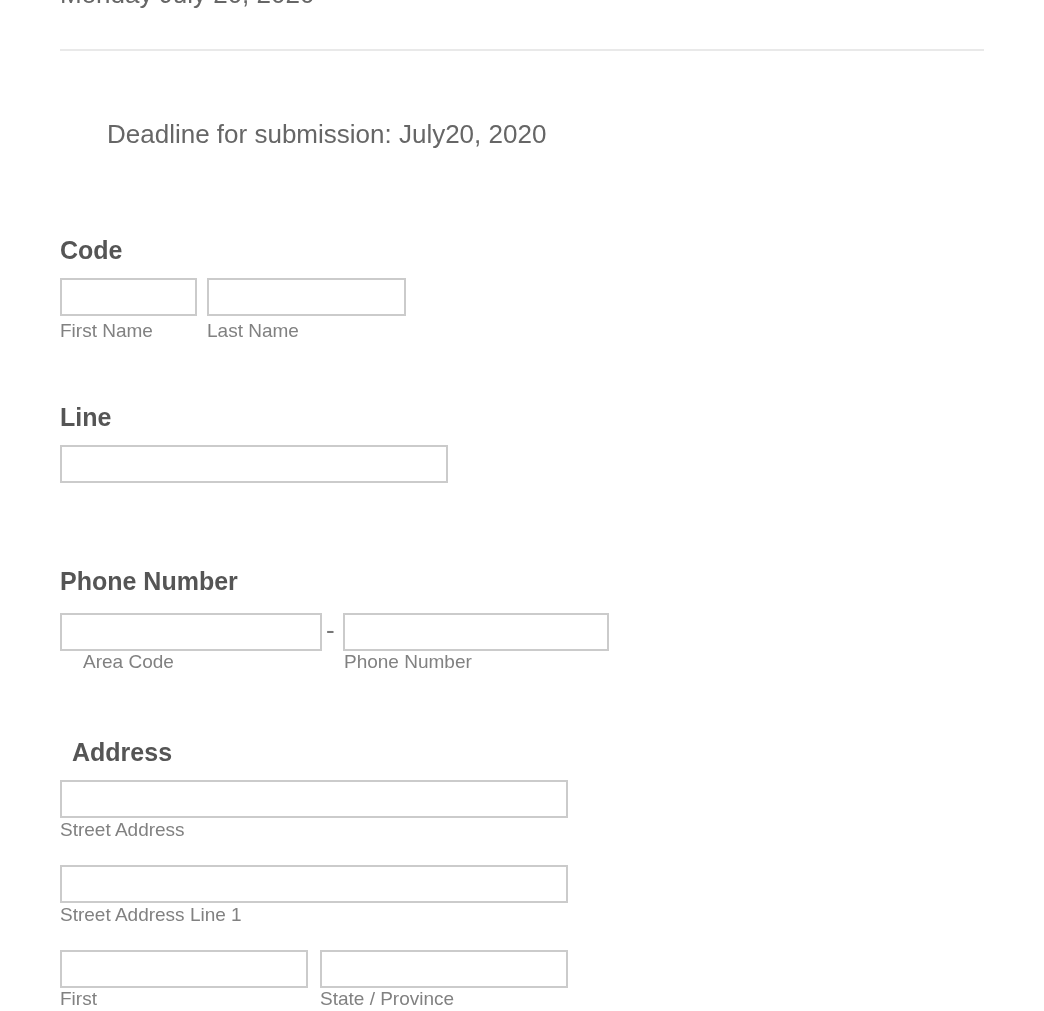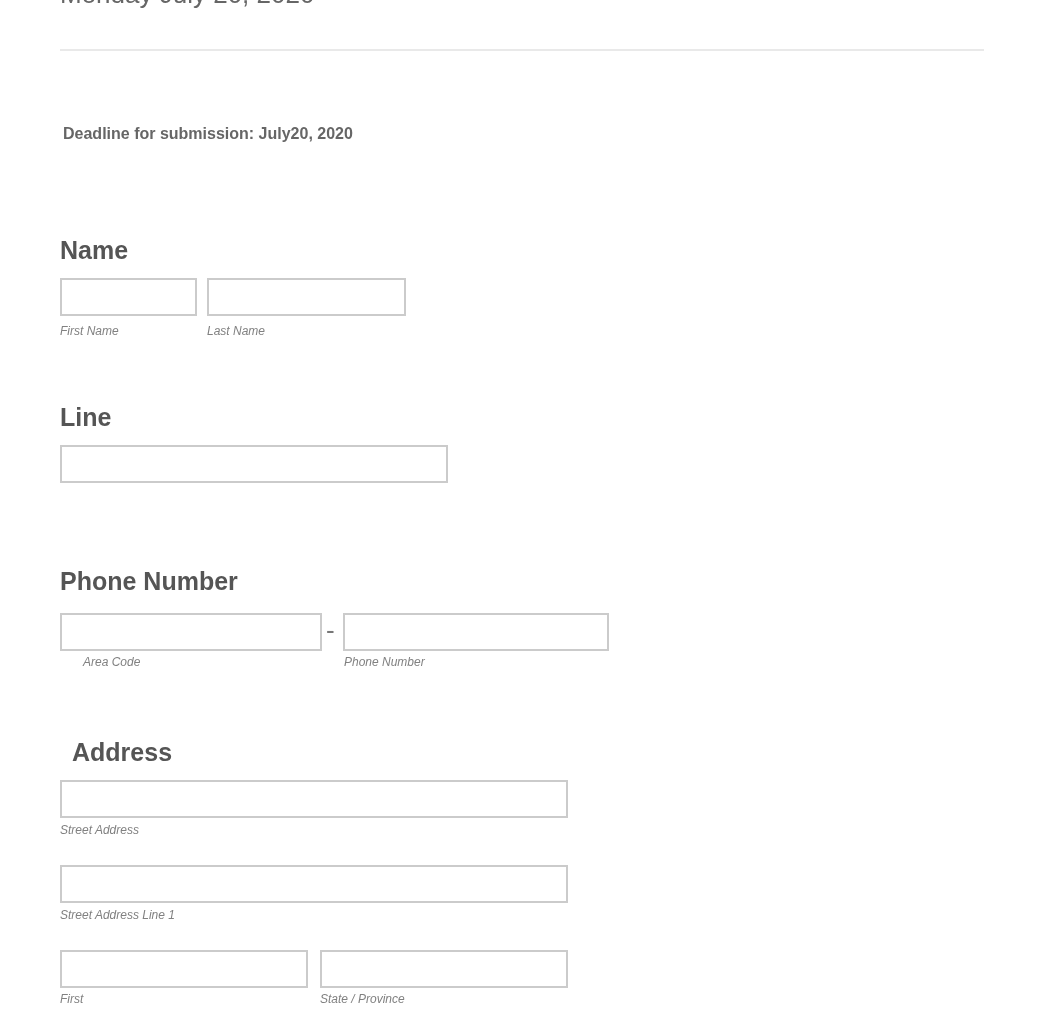--- a/index.html
+++ b/index.html
@@ -18,33 +18,33 @@
     font-family:"Liberation Sans","DejaVu Sans",sans-serif;
   }
   .h2{
     position:absolute;
     font-size:25px;font-weight:bold;
     color:var(--heading);
     line-height:30px;white-space:nowrap;
   }
   .deadline{
     position:absolute;
-    font-size:16px;font-weight:bold;
+    font-size:26px;font-weight:normal;
     color:var(--body);
-    line-height:30px;white-space:nowrap;
+    line-height:30px;white-space:nowrap;margin-left:44px;
   }
   .clipline{
     position:absolute;
     font-size:26px;color:var(--body);
     line-height:30px;white-space:nowrap;
   }
   .sublabel{
     position:absolute;
-    font-size:12px;color:var(--sublabel);
-    line-height:22px;white-space:nowrap;font-style:italic;
+    font-size:19px;color:var(--sublabel);
+    line-height:22px;white-space:nowrap;
   }
   .tbox{
     position:absolute;
     box-sizing:border-box;
     border:2px solid var(--border);
     background:#ffffff;
     padding:2px 8px;
     font-size:20px;color:#333333;
     font-family:"Liberation Sans","DejaVu Sans",sans-serif;
     outline:none;
@@ -63,21 +63,21 @@
 <body>
 
 <div class="page">
 
   <div class="clipline" style="left:60px;top:-21px;">Monday July 20, 2020</div>
 
   <div class="divider" style="left:60px;top:49px;width:924px;"></div>
 
   <div class="deadline" style="left:63px;top:119px;">Deadline for submission: July20, 2020</div>
 
-  <div class="h2" style="left:60px;top:235px;">Name</div>
+  <div class="h2" style="left:60px;top:235px;">Code</div>
   <input type="text" class="tbox" style="left: 60px; top: 278px; width: 137px; height: 38px;" value="">
   <input type="text" class="tbox" style="left: 207px; top: 278px; width: 199px; height: 38px;" value="">
   <div class="sublabel" style="left:60px;top:320px;">First Name</div>
   <div class="sublabel" style="left:207px;top:320px;text-align:center;">Last Name</div>
 
   <div class="h2" style="left:60px;top:402px;">Line</div>
   <input type="text" class="tbox" style="left: 60px; top: 445px; width: 388px; height: 38px;" value="">
 
   <div class="h2" style="left:60px;top:566px;">Phone Number</div>
   <input type="text" class="tbox" style="left: 60px; top: 613px; width: 262px; height: 38px;" value="">

